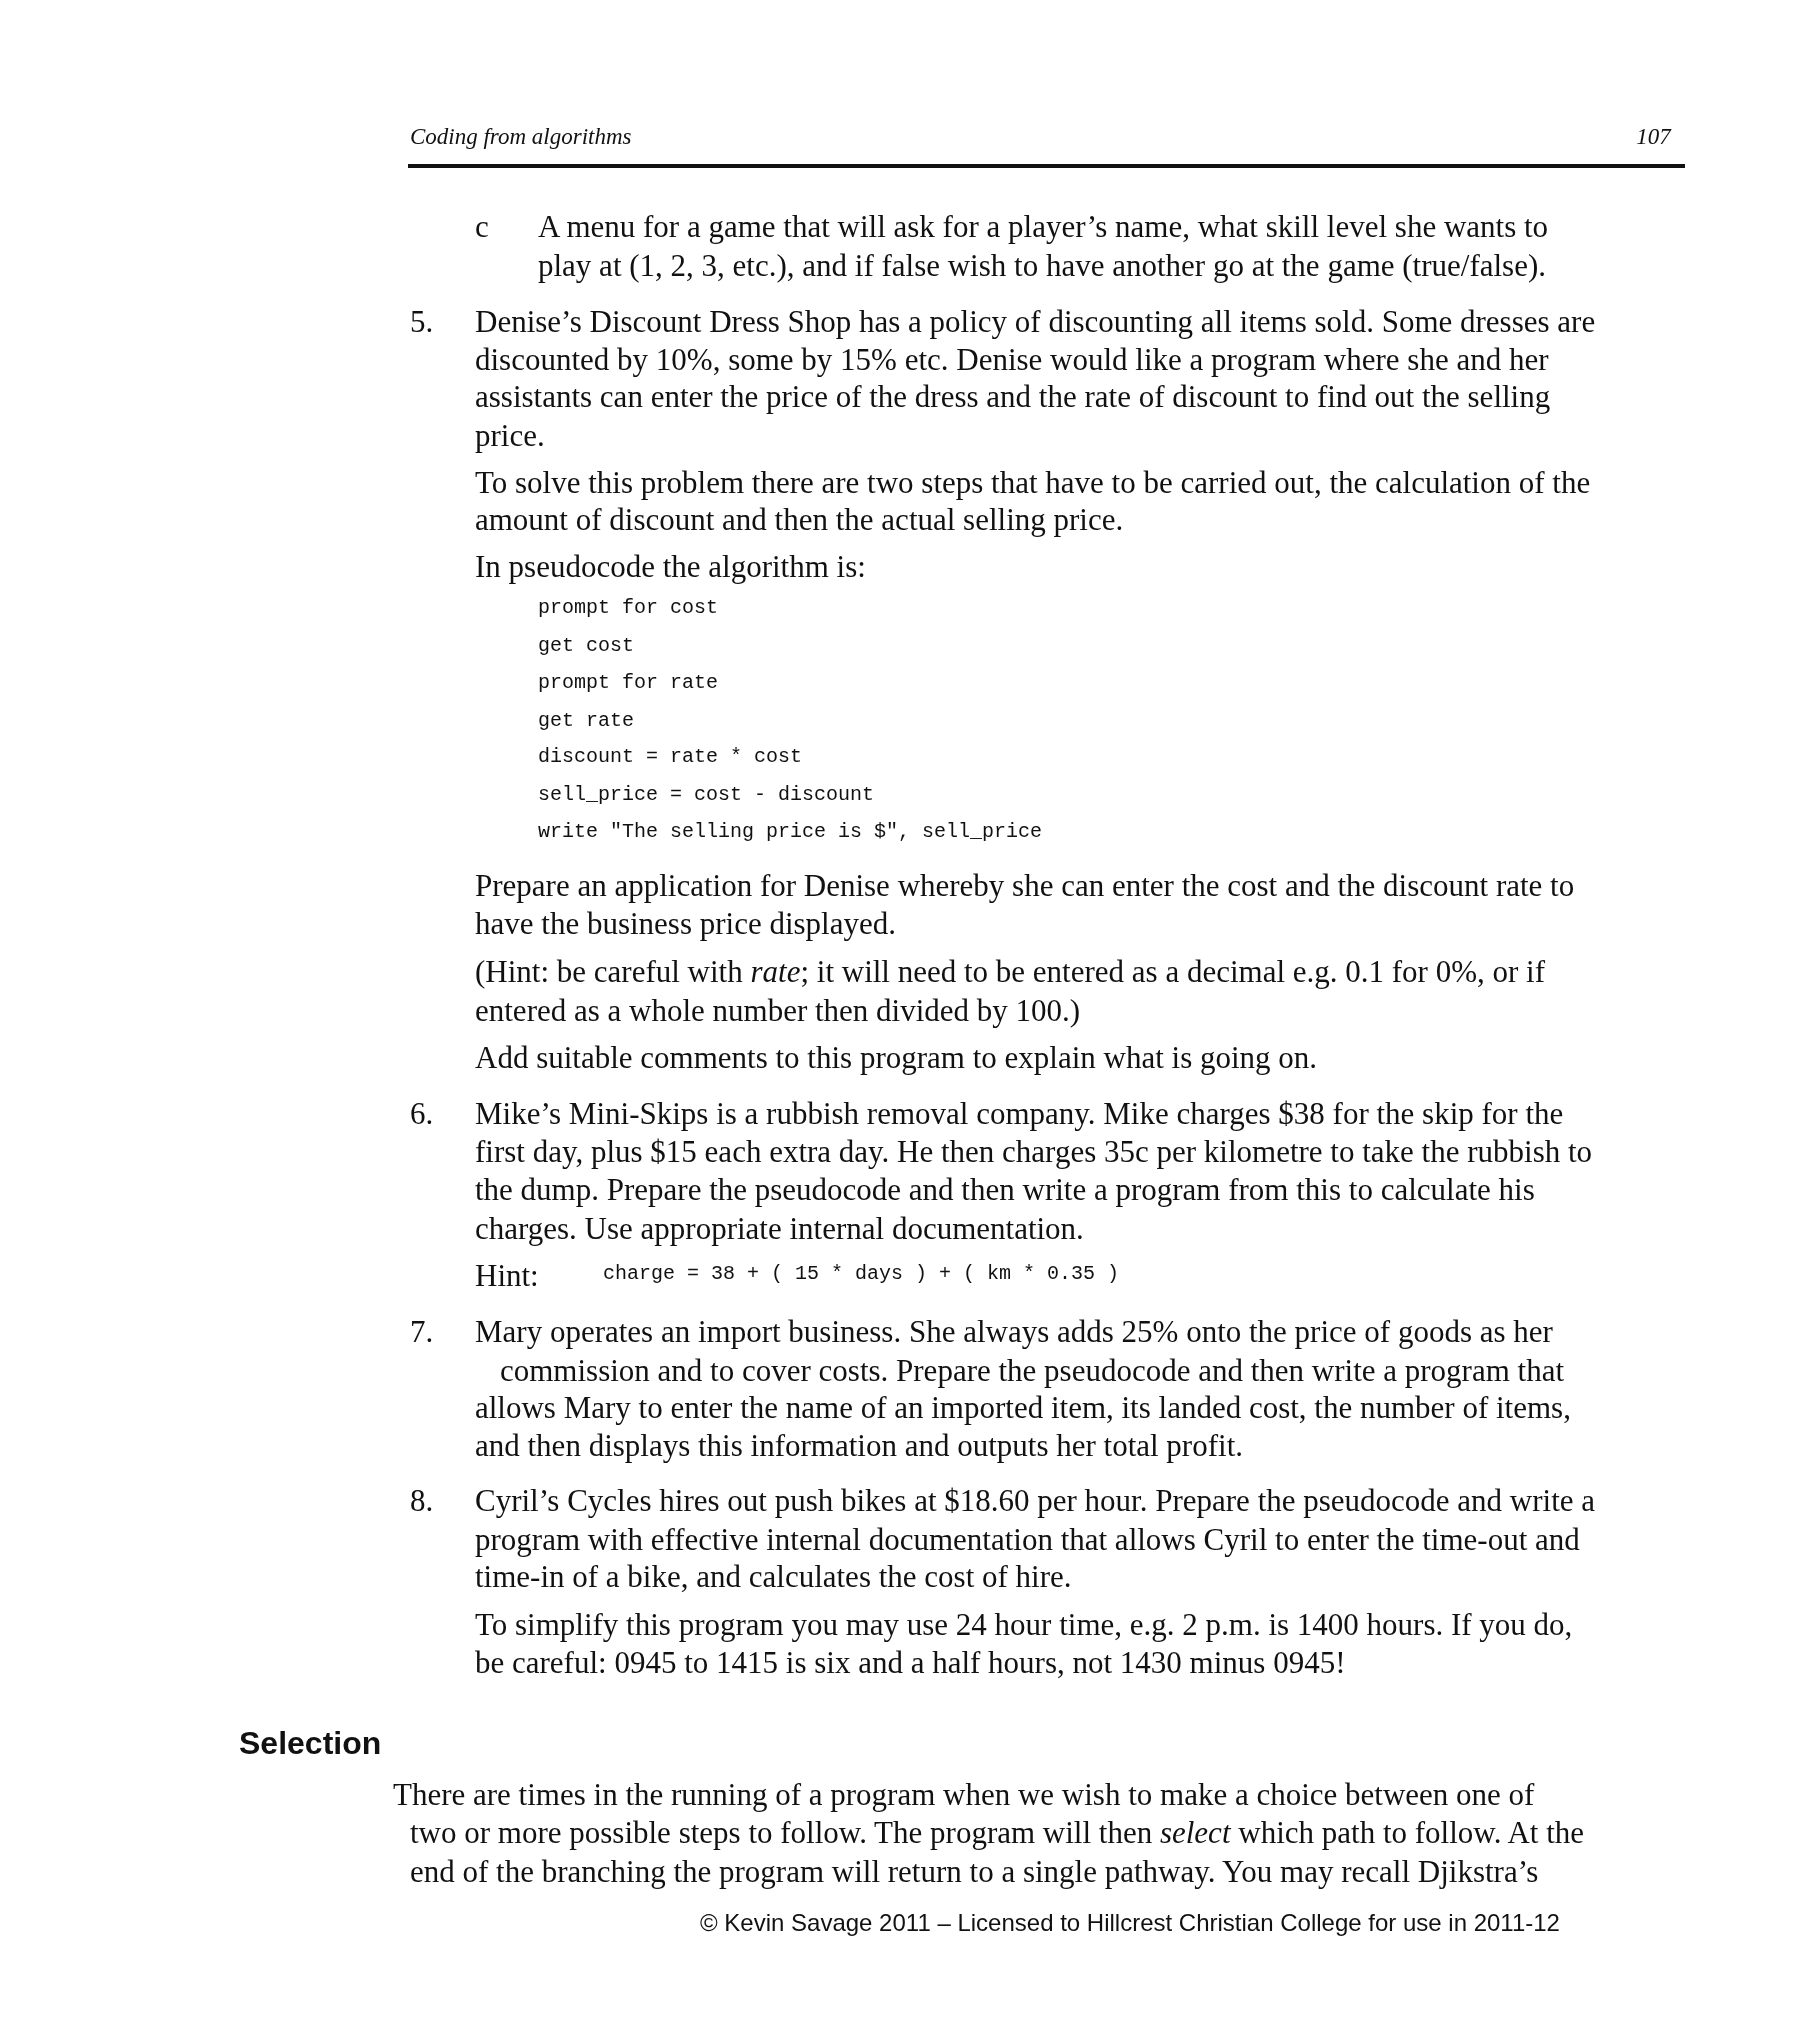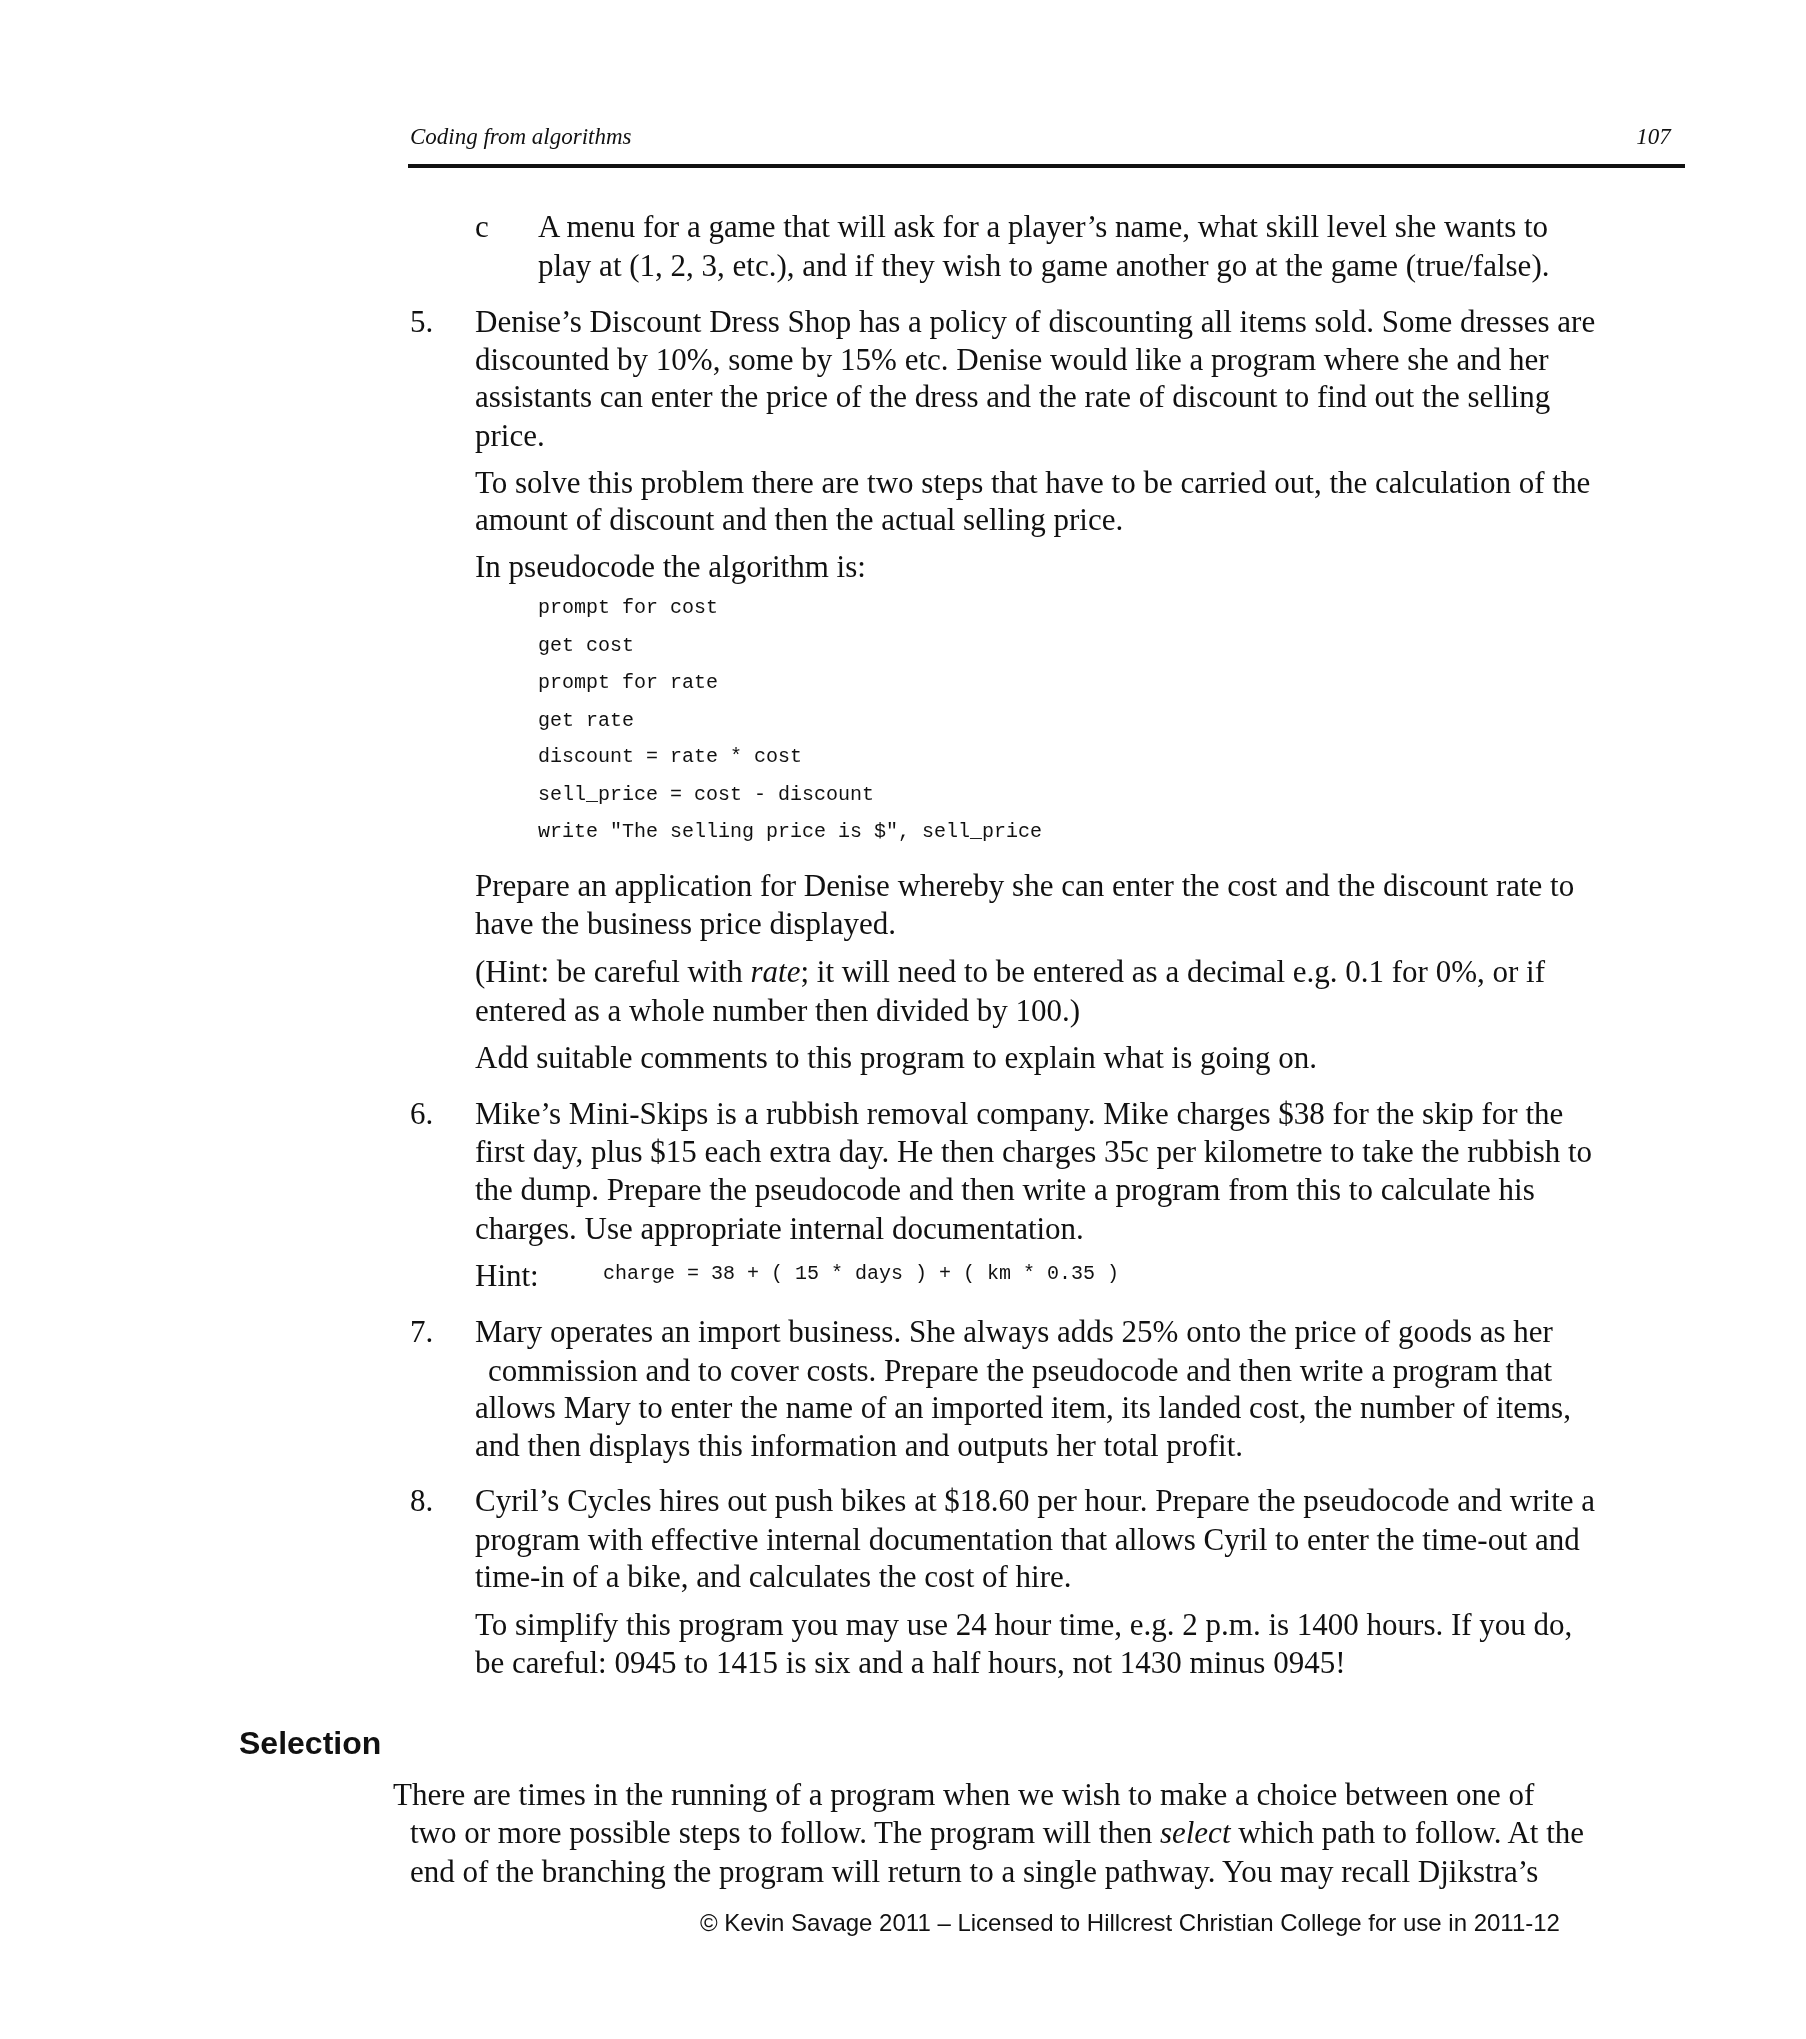--- a/index.html
+++ b/index.html
@@ -19,21 +19,21 @@
 <body>
 
 <div class="hdr">
   <span class="t">Coding from algorithms</span>
   <span class="p">107</span>
 </div>
 <div class="rule"></div>
 
 <div class="ln serif" style="top:208px;left:475px">c</div>
 <div class="ln serif" style="top:208px;left:538px">A menu for a game that will ask for a player’s name, what skill level she wants to</div>
-<div class="ln serif" style="top:247px;left:538px">play at (1, 2, 3, etc.), and if they wish to game another go at the game (true/false).</div>
+<div class="ln serif" style="top:247px;left:538px">play at (1, 2, 3, etc.), and if false wish to have another go at the game (true/false).</div>
 
 <div class="ln serif" style="top:303px;left:410px">5.</div>
 <div class="ln serif" style="top:303px;left:475px">Denise’s Discount Dress Shop has a policy of discounting all items sold. Some dresses are</div>
 <div class="ln serif" style="top:341px;left:475px">discounted by 10%, some by 15% etc. Denise would like a program where she and her</div>
 <div class="ln serif" style="top:378px;left:475px">assistants can enter the price of the dress and the rate of discount to find out the selling</div>
 <div class="ln serif" style="top:417px;left:475px">price.</div>
 
 <div class="ln serif" style="top:464px;left:475px">To solve this problem there are two steps that have to be carried out, the calculation of the</div>
 <div class="ln serif" style="top:501px;left:475px">amount of discount and then the actual selling price.</div>
 
@@ -61,21 +61,21 @@
 <div class="ln serif" style="top:1095px;left:475px">Mike’s Mini-Skips is a rubbish removal company. Mike charges $38 for the skip for the</div>
 <div class="ln serif" style="top:1133px;left:475px">first day, plus $15 each extra day. He then charges 35c per kilometre to take the rubbish to</div>
 <div class="ln serif" style="top:1171px;left:475px">the dump. Prepare the pseudocode and then write a program from this to calculate his</div>
 <div class="ln serif" style="top:1210px;left:475px">charges. Use appropriate internal documentation.</div>
 
 <div class="ln serif" style="top:1257px;left:475px">Hint:</div>
 <div class="ln code" style="top:1262px;left:603px">charge = 38 + ( 15 * days ) + ( km * 0.35 )</div>
 
 <div class="ln serif" style="top:1313px;left:410px">7.</div>
 <div class="ln serif" style="top:1313px;left:475px">Mary operates an import business. She always adds 25% onto the price of goods as her</div>
-<div class="ln serif" style="top:1352px;left:488px">commission and to cover costs. Prepare the pseudocode and then write a program that</div>
+<div class="ln serif" style="top:1352px;left:500px">commission and to cover costs. Prepare the pseudocode and then write a program that</div>
 <div class="ln serif" style="top:1389px;left:475px">allows Mary to enter the name of an imported item, its landed cost, the number of items,</div>
 <div class="ln serif" style="top:1427px;left:475px">and then displays this information and outputs her total profit.</div>
 
 <div class="ln serif" style="top:1482px;left:410px">8.</div>
 <div class="ln serif" style="top:1482px;left:475px">Cyril’s Cycles hires out push bikes at $18.60 per hour. Prepare the pseudocode and write a</div>
 <div class="ln serif" style="top:1521px;left:475px">program with effective internal documentation that allows Cyril to enter the time-out and</div>
 <div class="ln serif" style="top:1558px;left:475px">time-in of a bike, and calculates the cost of hire.</div>
 
 <div class="ln serif" style="top:1606px;left:475px">To simplify this program you may use 24 hour time, e.g. 2 p.m. is 1400 hours. If you do,</div>
 <div class="ln serif" style="top:1644px;left:475px">be careful: 0945 to 1415 is six and a half hours, not 1430 minus 0945!</div>

